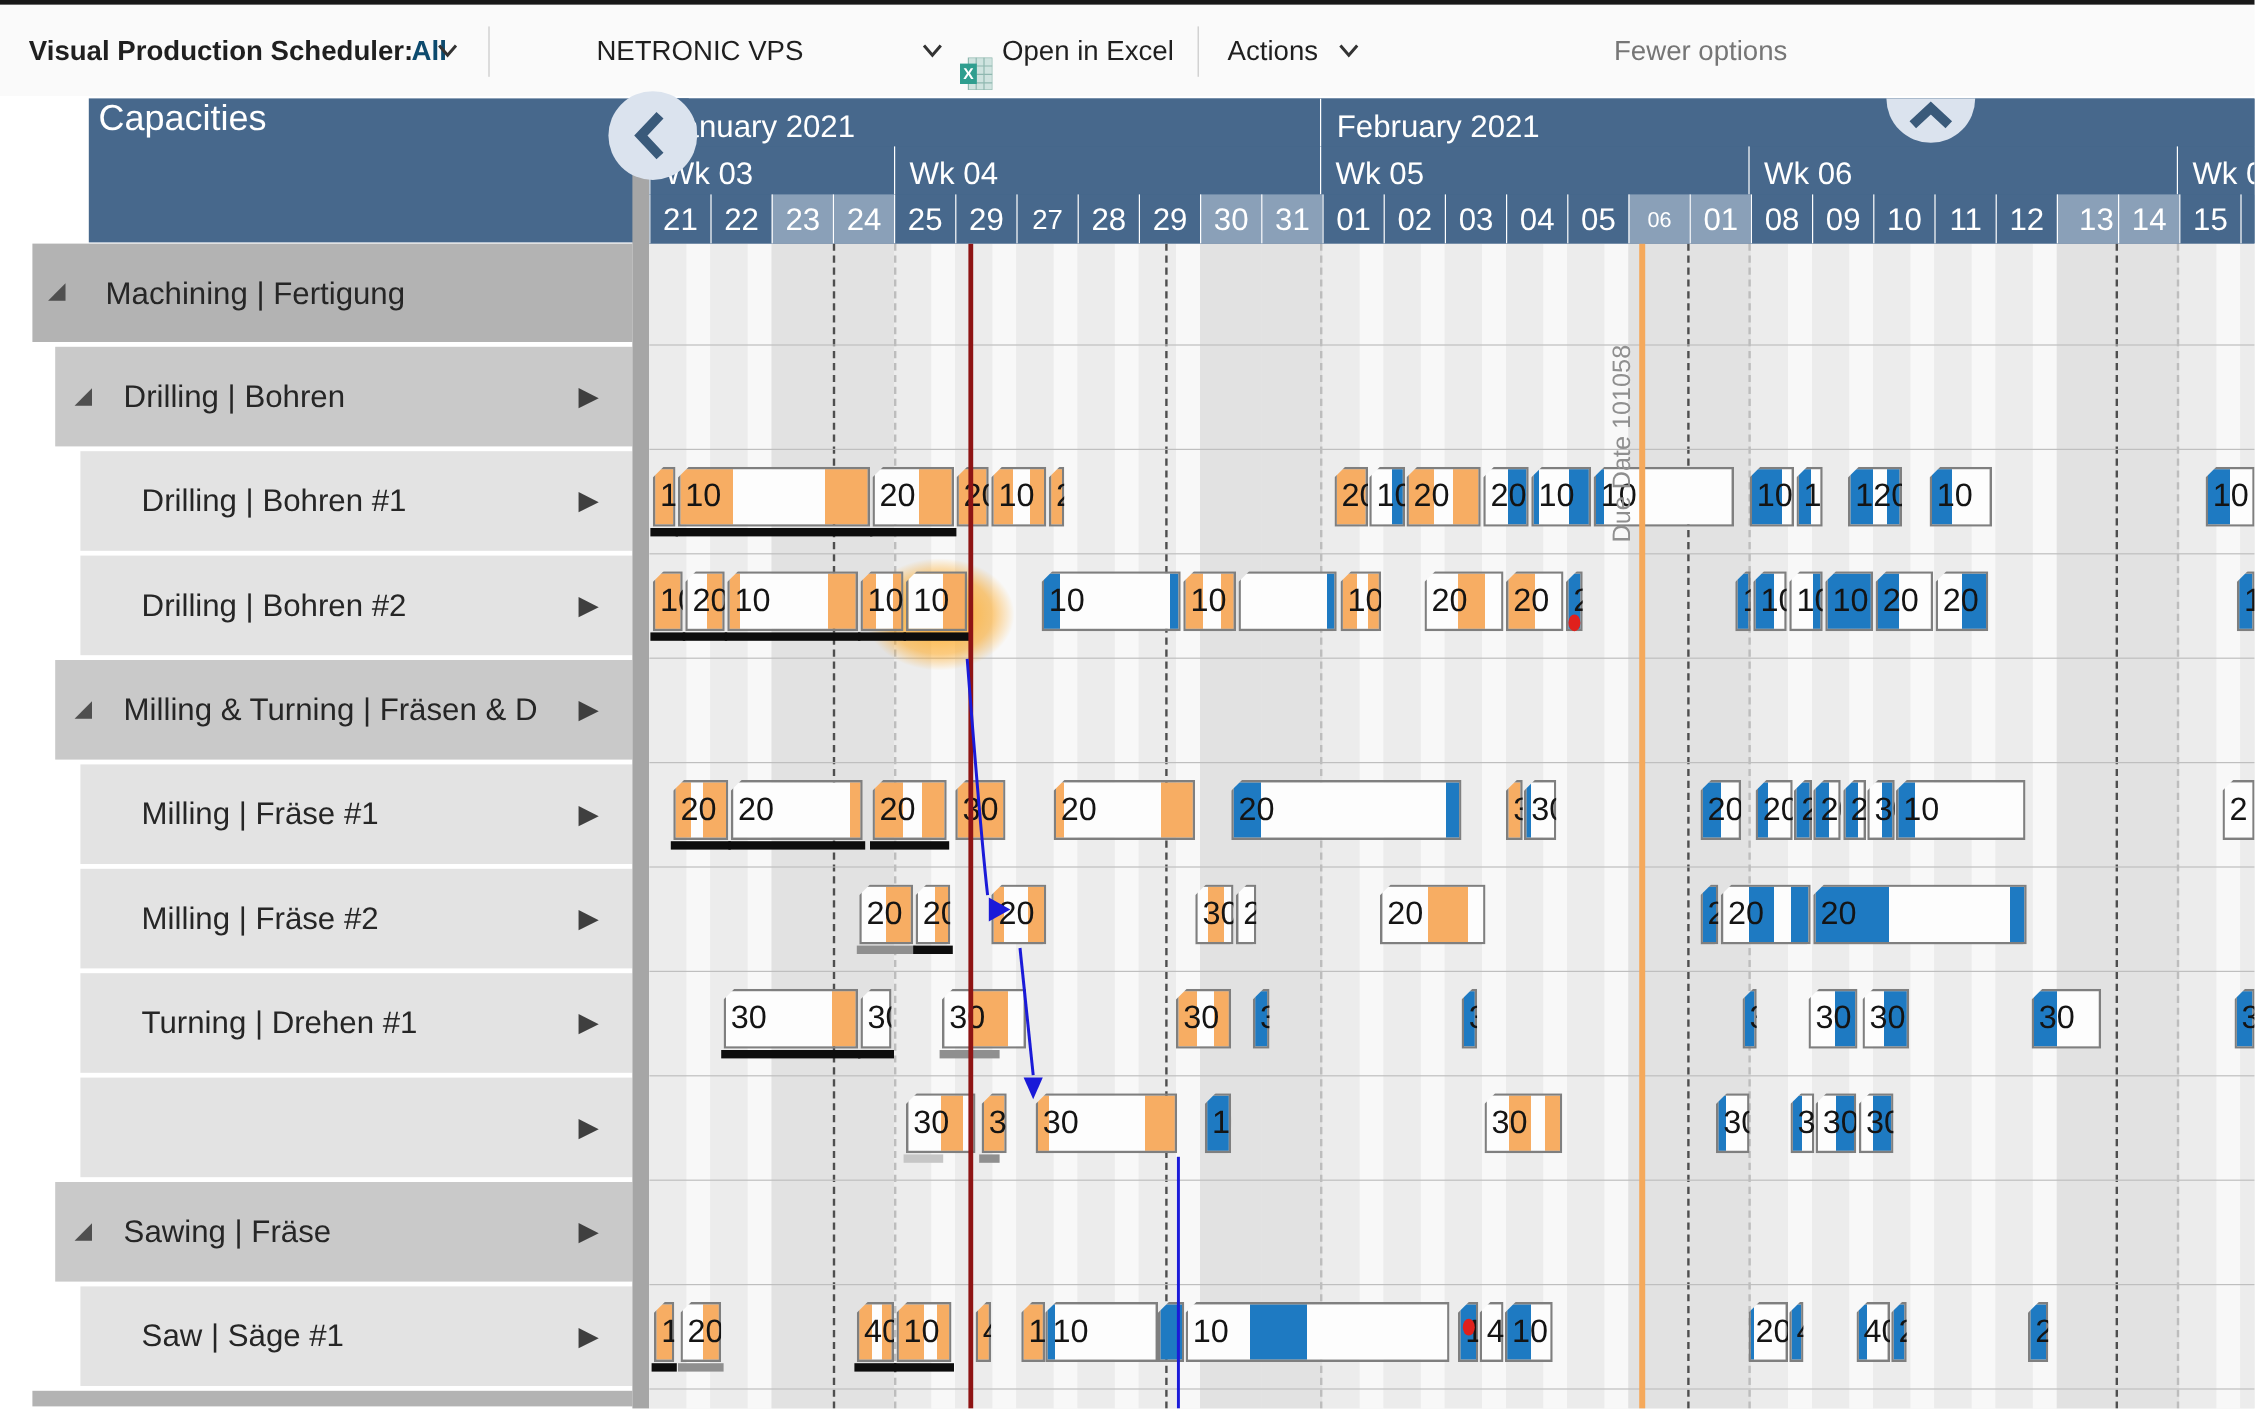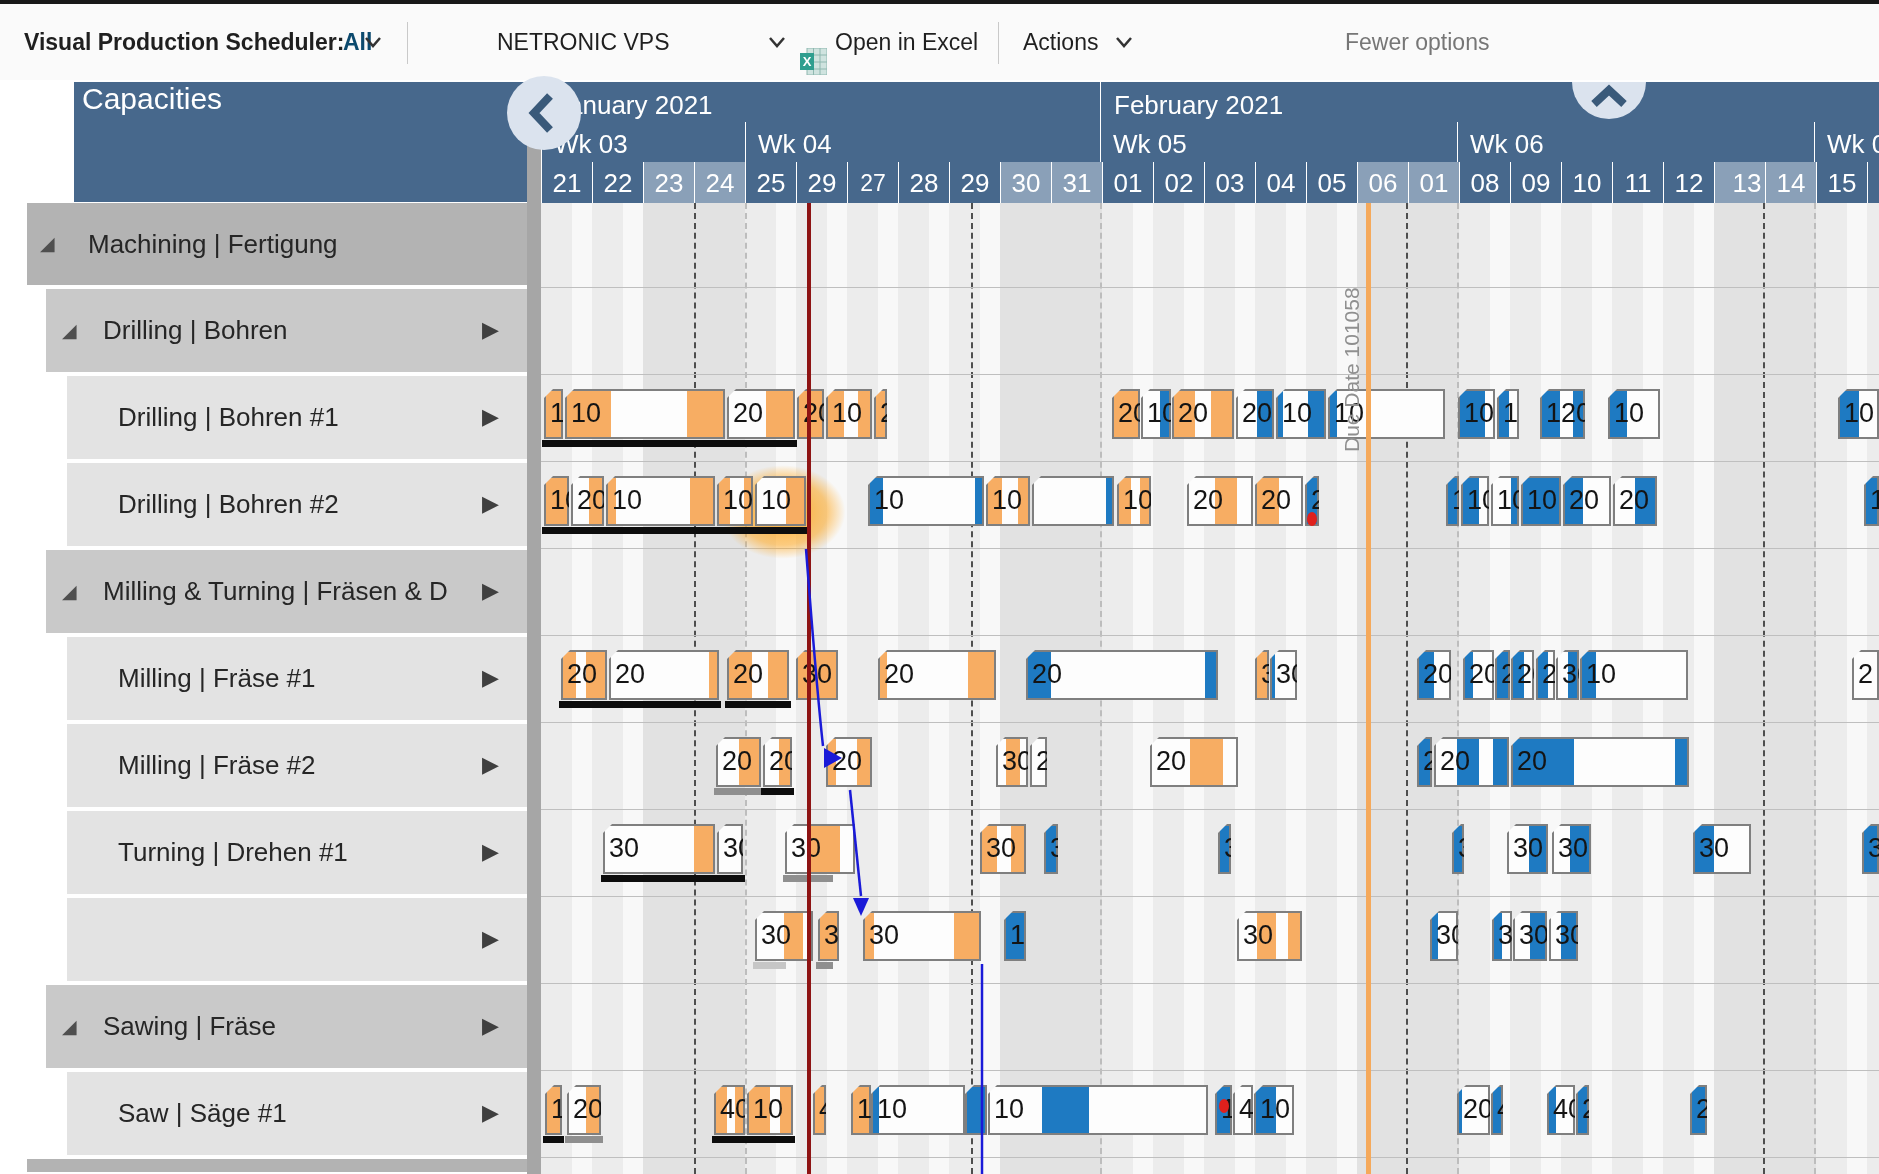--- a/index.html
+++ b/index.html
@@ -519,21 +519,21 @@
       <div class="hcell" style="left: 306px; top: 80px; width: 51px; height: 41px; font-size: 23px; line-height: 43px; text-align: center;">27</div>
       <div class="hcell" style="left: 357px; top: 80px; width: 51px; height: 41px; font-size: 26px; line-height: 43px; text-align: center;">28</div>
       <div class="hcell" style="left: 408px; top: 80px; width: 51px; height: 41px; font-size: 26px; line-height: 43px; text-align: center;">29</div>
       <div class="hcell wknd" style="left: 459px; top: 80px; width: 51px; height: 41px; font-size: 26px; line-height: 43px; text-align: center;">30</div>
       <div class="hcell wknd" style="left: 510px; top: 80px; width: 51px; height: 41px; font-size: 26px; line-height: 43px; text-align: center;">31</div>
       <div class="hcell" style="left: 561px; top: 80px; width: 51px; height: 41px; font-size: 26px; line-height: 43px; text-align: center;">01</div>
       <div class="hcell" style="left: 612px; top: 80px; width: 51px; height: 41px; font-size: 26px; line-height: 43px; text-align: center;">02</div>
       <div class="hcell" style="left: 663px; top: 80px; width: 51px; height: 41px; font-size: 26px; line-height: 43px; text-align: center;">03</div>
       <div class="hcell" style="left: 714px; top: 80px; width: 51px; height: 41px; font-size: 26px; line-height: 43px; text-align: center;">04</div>
       <div class="hcell" style="left: 765px; top: 80px; width: 51px; height: 41px; font-size: 26px; line-height: 43px; text-align: center;">05</div>
-      <div class="hcell wknd" style="left: 816px; top: 80px; width: 51px; height: 41px; font-size: 26px; line-height: 43px; text-align: center;">06</div>
+      <div class="hcell wknd" style="left: 816px; top: 80px; width: 51px; height: 41px; font-size: 18px; line-height: 43px; text-align: center;">06</div>
       <div class="hcell wknd" style="left: 867px; top: 80px; width: 51px; height: 41px; font-size: 26px; line-height: 43px; text-align: center;">01</div>
       <div class="hcell" style="left: 918px; top: 80px; width: 51px; height: 41px; font-size: 26px; line-height: 43px; text-align: center;">08</div>
       <div class="hcell" style="left: 969px; top: 80px; width: 51px; height: 41px; font-size: 26px; line-height: 43px; text-align: center;">09</div>
       <div class="hcell" style="left: 1020px; top: 80px; width: 51px; height: 41px; font-size: 26px; line-height: 43px; text-align: center;">10</div>
       <div class="hcell" style="left: 1071px; top: 80px; width: 51px; height: 41px; font-size: 26px; line-height: 43px; text-align: center;">11</div>
       <div class="hcell" style="left: 1122px; top: 80px; width: 51px; height: 41px; font-size: 26px; line-height: 43px; text-align: center;">12</div>
       <div class="hcell wknd" style="left: 1173px; top: 80px; width: 51px; height: 41px; font-size: 26px; line-height: 43px; text-align: center; padding-left: 14px;">13</div>
       <div class="hcell wknd" style="left: 1224px; top: 80px; width: 51px; height: 41px; font-size: 26px; line-height: 43px; text-align: center;">14</div>
       <div class="hcell" style="left: 1275px; top: 80px; width: 51px; height: 41px; font-size: 26px; line-height: 43px; text-align: center;">15</div>
       <div class="hcell" style="left: 1326px; top: 80px; width: 51px; height: 41px; font-size: 26px; line-height: 43px; text-align: center;"></div>

